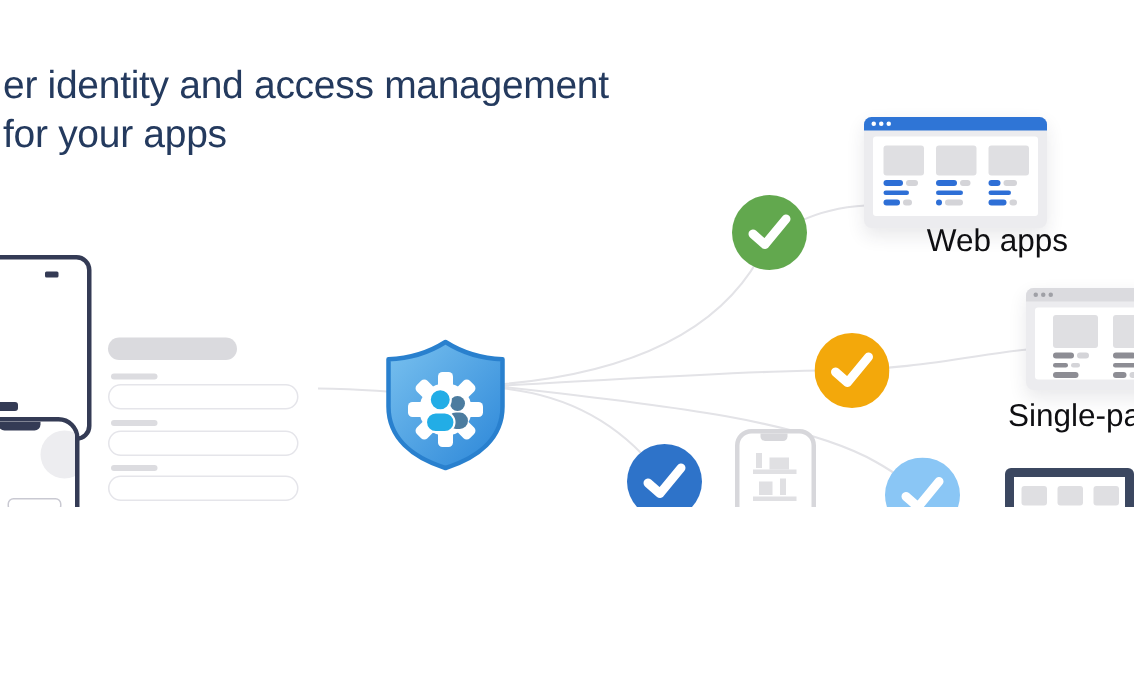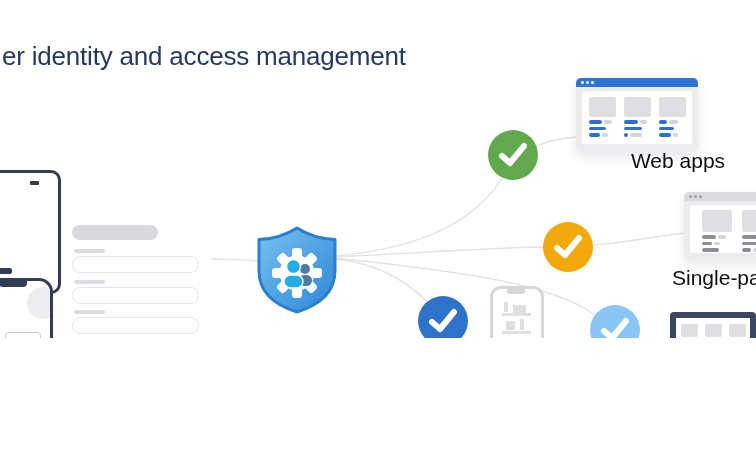--- a/index.html
+++ b/index.html
@@ -74,20 +74,21 @@
 
   <svg class="wires" width="756" height="462">
     <path d="M212,259 C228,259 244,260 258,261"></path>
     <path d="M336,256 C425,248 480,218 506,172 C516,152 544,139 577,137"></path>
     <path d="M336,257 C430,252 505,247 548,247 C610,247 652,236 685,233"></path>
     <path d="M336,259 C382,264 414,284 438,314"></path>
     <path d="M336,258 C445,270 537,281 584,308 C602,318 608,325 614,331 C640,346 656,341 671,344"></path>
   </svg>
 
   <div class="h-line" style="top:41px">er identity and access management</div>
+  <div class="h-line" style="top:74px">for your apps</div>
 
   <div class="abs tablet">
     <div class="abs tablet-dash"></div>
   </div>
   <div class="abs side-bar"></div>
 
   <div class="abs phone">
     <div class="abs notch"></div>
     <div class="abs ph-circle"></div>
     <div class="abs ph-input" style="top:51px"></div>
@@ -196,21 +197,21 @@
         <div class="brow">
             <span class="b blue" style="width:15px"></span>
           </div>
         <div class="brow">
             <span class="b blue" style="width:12px"></span>
             <span class="b lgt" style="width:5px"></span>
           </div>
       </div>
     </div>
   </div>
-  <div class="node-label centered" style="left:608px;top:149px;width:140px">Web apps</div>
+  <div class="node-label centered" style="left:595px;top:149px;width:140px">Web apps</div>
 
   <div class="abs win" style="left:684px;top:192px;width:120px;height:68px">
     <div class="tb" style="background:#dbdbdf">
       <i style="background:#9fa0a6"></i>
         <i style="background:#9fa0a6"></i>
         <i style="background:#9fa0a6"></i>
     </div>
     <div class="panel" style="left:6px;top:13px;width:110px;height:48px">
       <div class="card" style="left:12px;top:5px;width:30px">
         <div class="cph" style="width:30px;height:22px"></div>

